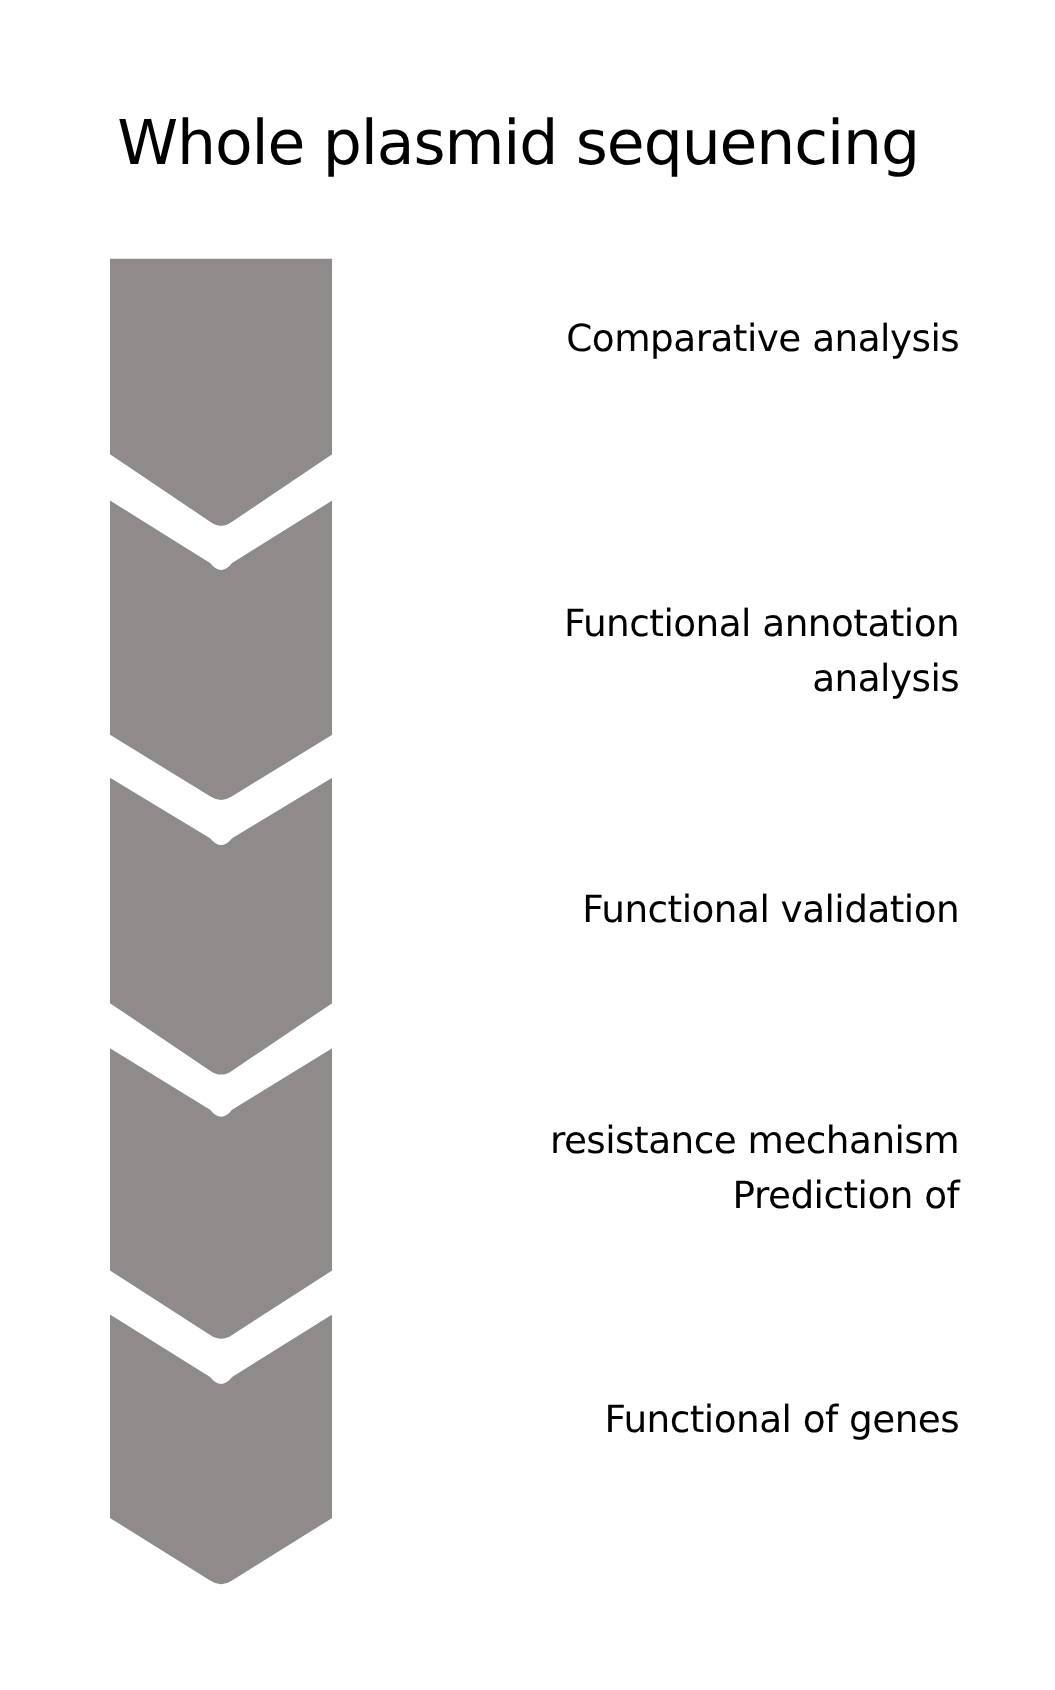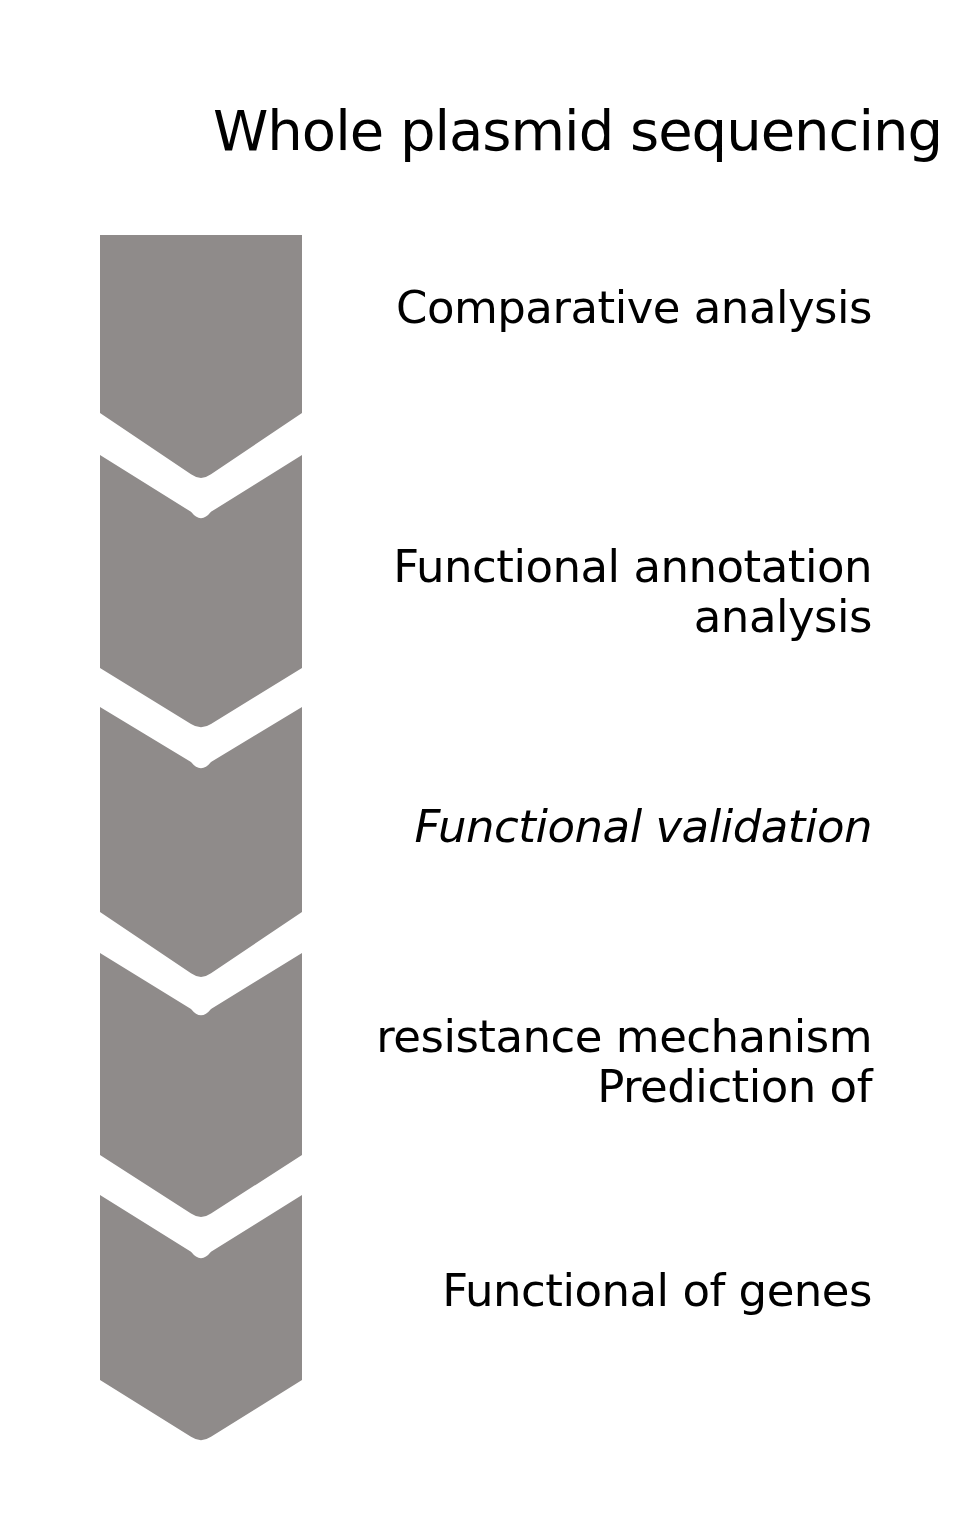--- a/index.html
+++ b/index.html
@@ -11,44 +11,44 @@
     background: #ffffff;
     color: #000000;
     font-family: "DejaVu Sans", "Liberation Sans", sans-serif;
   }
   .title {
     position: absolute;
     top: 98px;
     left: 0;
     width: 942px;
     margin: 0;
-    text-align: right;
+    text-align: center;
     font-size: 56px;
     font-weight: 400;
     letter-spacing: -1px;
     white-space: nowrap;
   }
   .chevrons {
     position: absolute;
     left: 100px;
     top: 235px;
     display: block;
   }
   .step-label {
     position: absolute;
     right: 87px;
     text-align: right;
-    font-size: 45px;
+    font-size: 34px;
     line-height: 50px;
     letter-spacing: -0.5px;
     white-space: nowrap;
   }
   .label-1 { top: 283px; }
   .label-2 { top: 542px; }
-  .label-3 { top: 802px; font-style: italic; }
+  .label-3 { top: 802px; }
   .label-4 { top: 1012px; }
   .label-5 { top: 1266px; }
 </style>
 </head>
 <body>
 
 <h1 class="title">Whole plasmid sequencing</h1>
 
 <svg class="chevrons" width="202" height="1208" viewBox="0 0 202 1208" aria-hidden="true">
   <path d="M0,0 H202 V178 L111,239.3 Q101,246.5 91,239.3 L0,178 Z" fill="#8f8b8a"></path>

